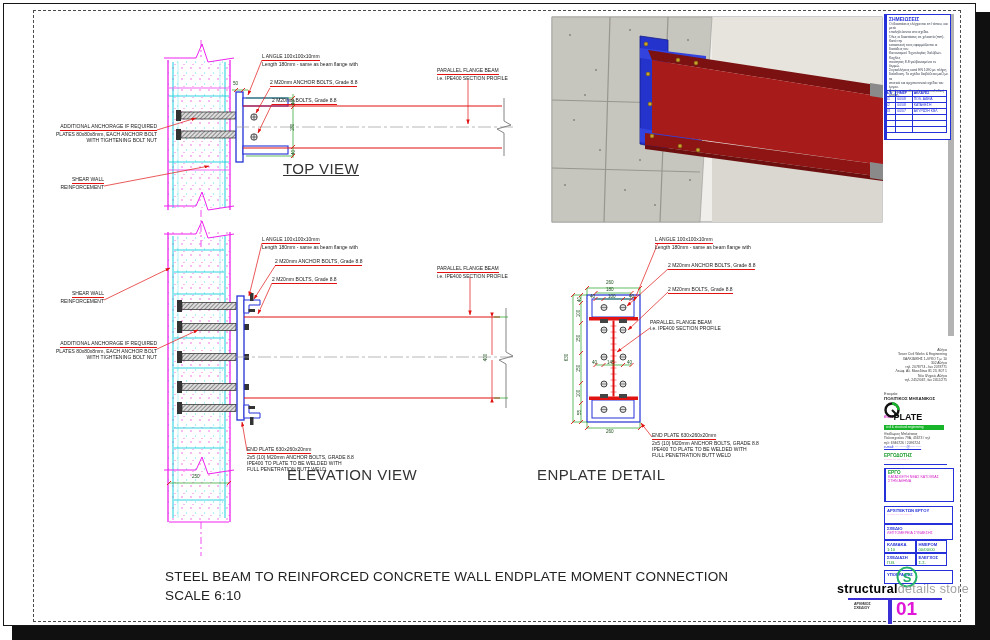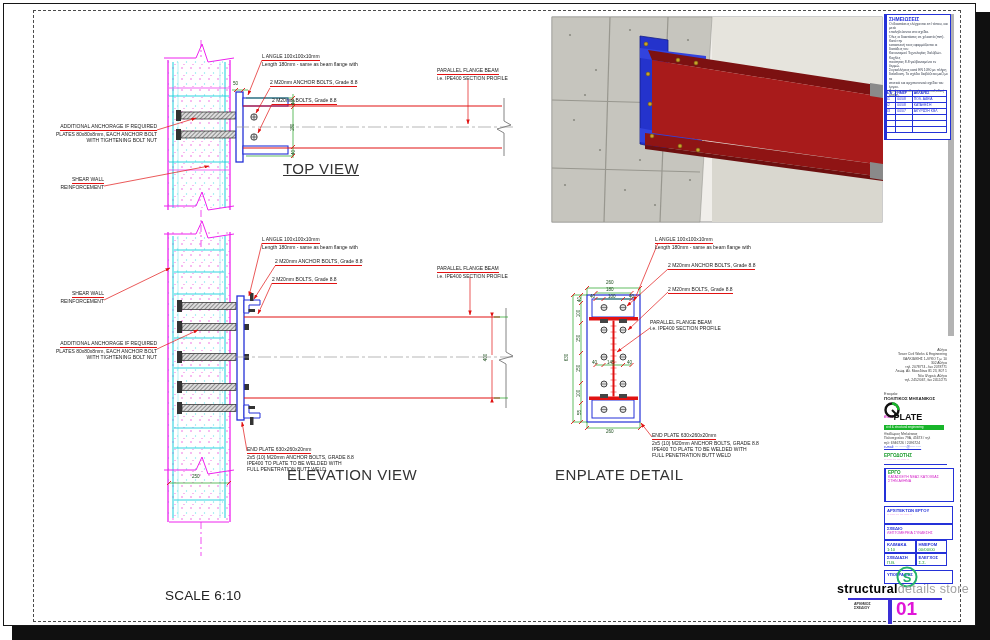--- a/index.html
+++ b/index.html
@@ -424,38 +424,39 @@
   <div class="ann" style="left:650px;top:319px;">
     <span>PARALLEL FLANGE BEAM</span><br>
     <span>i.e. IPE400 SECTION PROFILE</span>
   </div>
   <div class="ann" style="left:652px;top:432px;">
     <span class="u">END PLATE 630x260x20mm</span><br>
     <span>2x5 (10) M20mm ANCHOR BOLTS, GRADE 8.8</span><br>
     <span>IPE400 TO PLATE TO BE WELDED WITH</span><br>
     <span>FULL PENETRATION BUTT WELD</span>
   </div>
-  <div class="view-title" style="left:555px;top:466px;">ENPLATE DETAIL</div>
+  <div class="view-title" style="left:537px;top:466px;">ENPLATE DETAIL</div>
   <div class="dim" style="left:606px;top:280px;">260</div>
   <div class="dim" style="left:606px;top:287px;">180</div>
   <div class="dim" style="left:590px;top:293.5px;">40</div>
   <div class="dim" style="left:608px;top:293.5px;">100</div>
   <div class="dim" style="left:629px;top:293.5px;">40</div>
   <div class="rotdim" style="left:563px;top:355px;">630</div>
   <div class="rotdim" style="left:577px;top:297px;">40</div>
   <div class="rotdim" style="left:575px;top:311px;">100</div>
   <div class="rotdim" style="left:575px;top:336px;">150</div>
   <div class="rotdim" style="left:575px;top:366px;">150</div>
   <div class="rotdim" style="left:575px;top:391px;">100</div>
   <div class="rotdim" style="left:577px;top:410px;">55</div>
   <div class="dim" style="left:592px;top:359.5px;">40</div>
   <div class="dim" style="left:607px;top:359.5px;">145</div>
   <div class="dim" style="left:627px;top:359.5px;">40</div>
   <div class="dim" style="left:606px;top:429px;">260</div>
 
+  <div class="main-title" style="left:165px;top:569px;">STEEL BEAM TO REINFORCED CONCRETE WALL ENDPLATE MOMENT CONNECTION</div>
   <div class="main-title" style="left:165px;top:588px;">SCALE 6:10</div>
 
   <div class="tb tb-box" style="top:14px;height:124px;">
     <div class="tb-h">ΣΗΜΕΙΩΣΕΙΣ</div>
     <div class="tb-note">Οι διαστάσεις ελέγχονται επί τόπου, και μετά</div>
     <div class="tb-note">επαληθεύονται στο σχέδιο.</div>
     <div class="tb-note">Όλες οι διαστάσεις σε χιλιοστά (mm). Κατά την</div>
     <div class="tb-note">κατασκευή τους εφαρμόζονται οι διατάξεις του</div>
     <div class="tb-note">Κανονισμού Τεχνολογίας Χαλύβων. Κοχλίες</div>
     <div class="tb-note">ποιότητας 8.8 γαλβανισμένοι εν θερμώ.</div>

